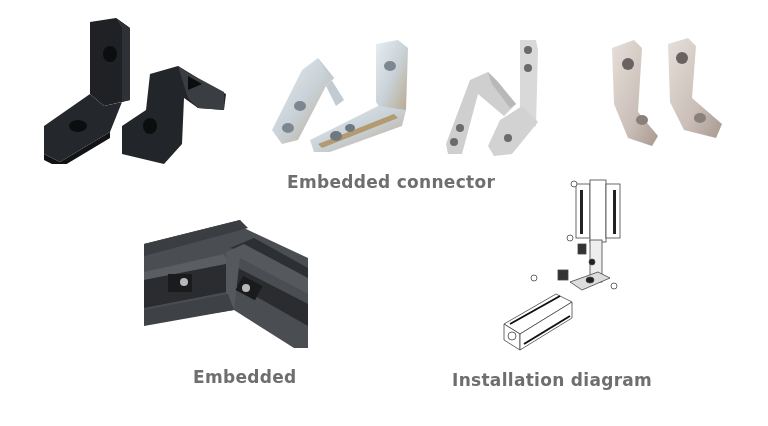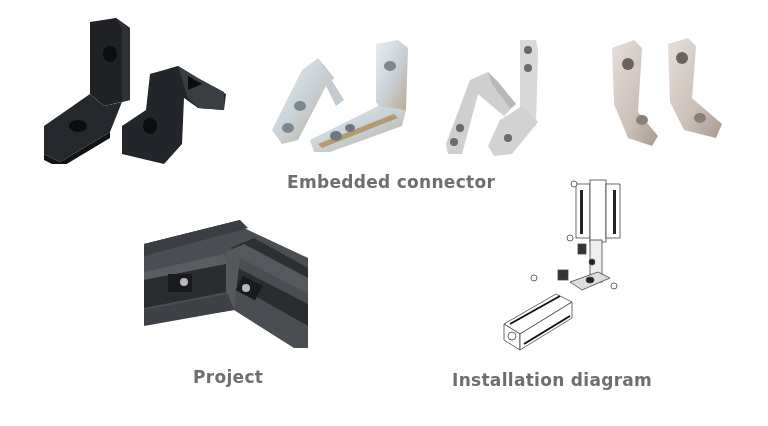--- a/index.html
+++ b/index.html
@@ -97,21 +97,21 @@
     <polygon points="86,50 164,90 164,112 90,70" fill="#2a2c2f"></polygon>
     <polygon points="82,38 100,30 164,64 164,80 96,44 90,96 82,78" fill="#55585c"></polygon>
     <rect x="24" y="60" width="24" height="18" fill="#1a1b1d"></rect>
     <circle cx="40" cy="68" r="4" fill="#b8b8b8"></circle>
     <rect x="94" y="66" width="22" height="16" fill="#1a1b1d" transform="rotate(28 105 74)"></rect>
     <circle cx="102" cy="74" r="4" fill="#b8b8b8"></circle>
     <polygon points="0,96 84,80 90,96 0,112" fill="#3e4145"></polygon>
   </svg>
 </div>
 
-<div class="caption" style="left:193px;top:367px;">Project</div>
+<div class="caption" style="left:193px;top:367px;">Embedded</div>
 
 <div class="abs" style="left:494px;top:174px;width:140px;height:180px;">
   <svg width="140" height="180" viewBox="0 0 140 180" stroke="#444" stroke-width="0.8" fill="#fff">
 
     <rect x="82" y="10" width="14" height="54"></rect>
     <rect x="96" y="6" width="16" height="62"></rect>
     <rect x="112" y="10" width="14" height="54"></rect>
     <rect x="86" y="16" width="3" height="44" fill="#222" stroke="none"></rect>
     <rect x="119" y="16" width="3" height="44" fill="#222" stroke="none"></rect>
     <circle cx="80" cy="10" r="3"></circle>

